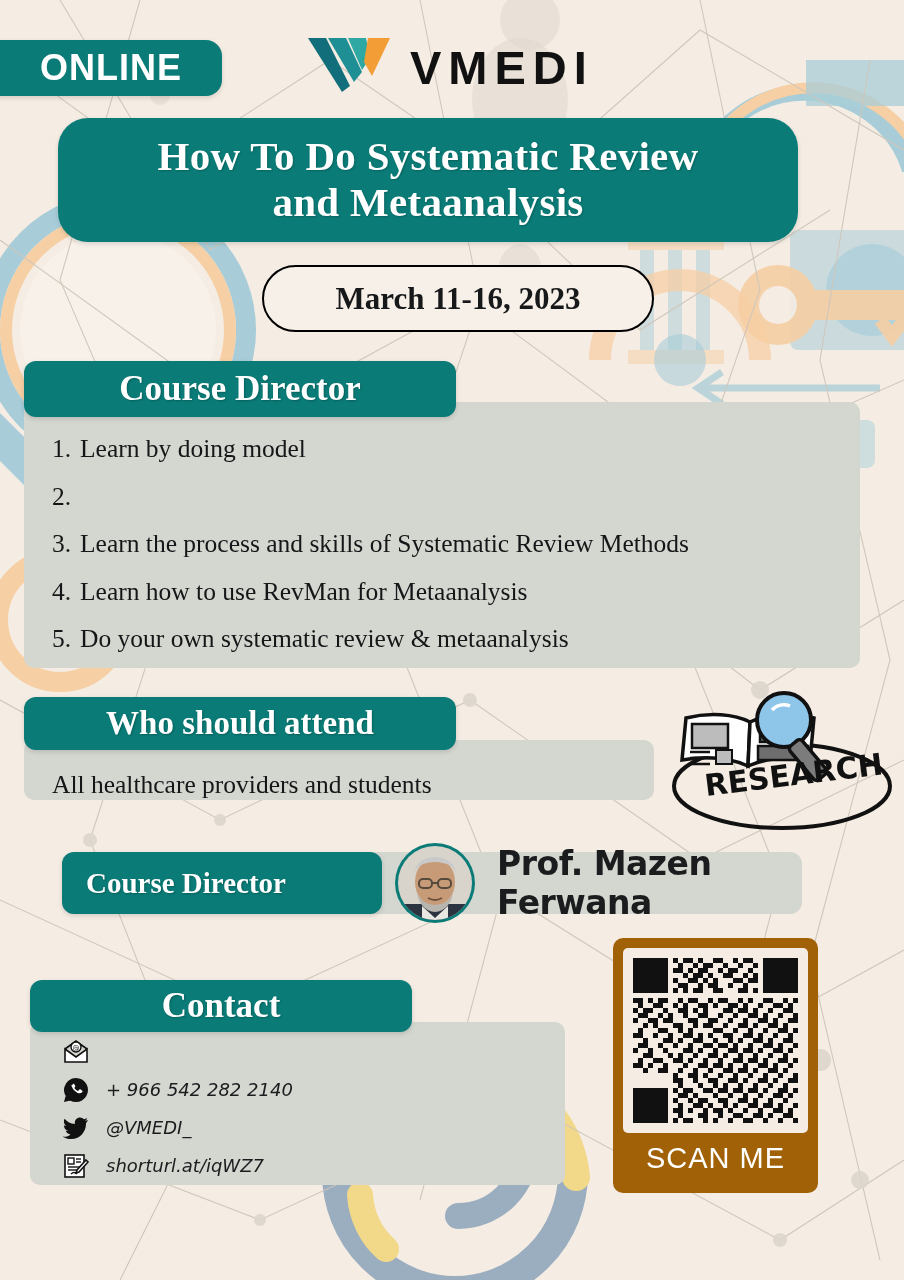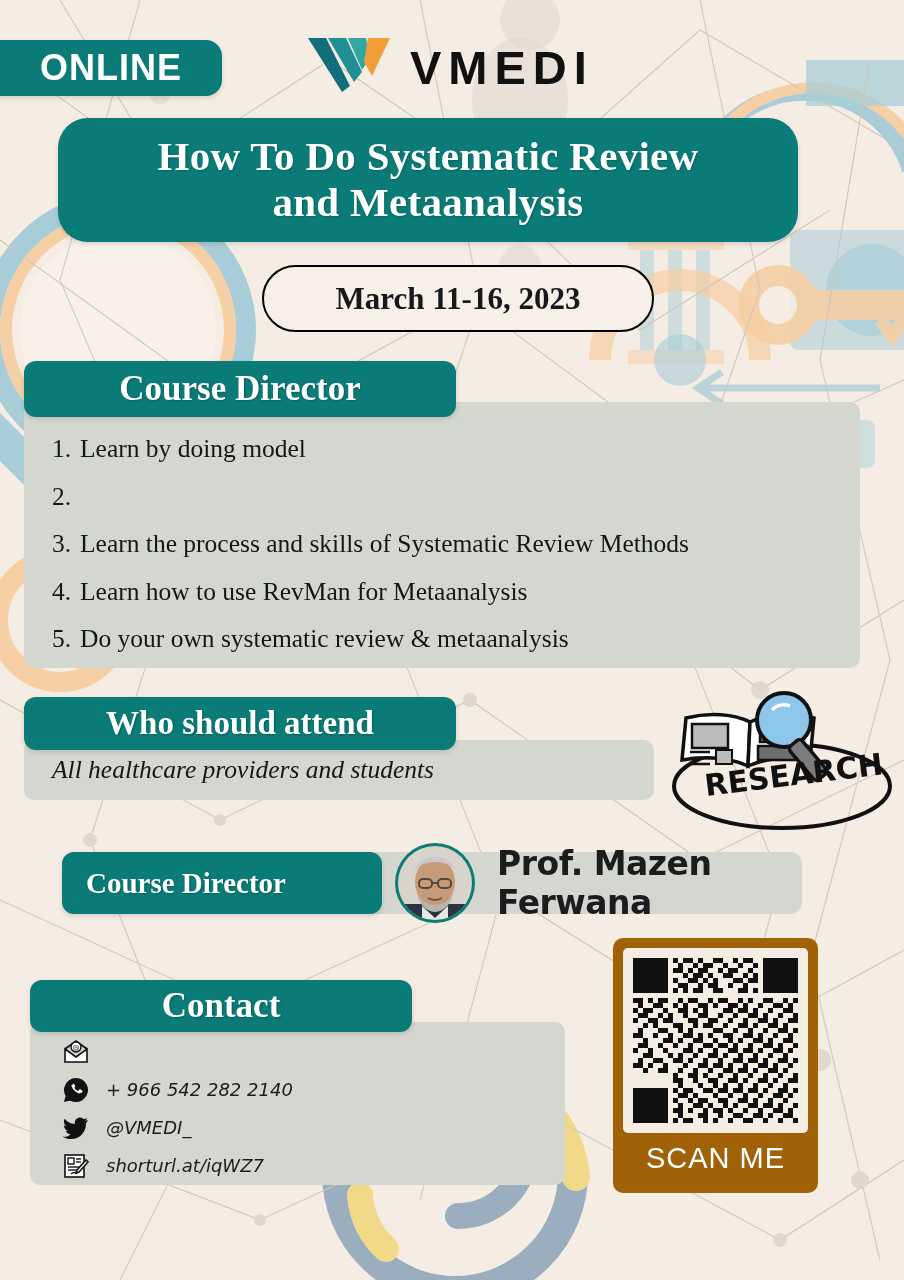--- a/index.html
+++ b/index.html
@@ -78,22 +78,22 @@
   #highlight-list li .num{width:28px;flex:none;}
 
   
   #attend-header{
     position:absolute;left:24px;top:697px;width:432px;height:53px;
     border-radius:12px;font-size:33px;z-index:6;
     text-shadow:1px 1px 2px rgba(0,0,0,.22);
   }
   #attend-panel{
     position:absolute;left:24px;top:740px;width:630px;height:60px;z-index:5;
-    display:flex;align-items:center;padding-left:28px;box-sizing:border-box;
-    font-size:25.5px;color:#151617;font-style:italic;
+    display:flex;align-items:flex-end;padding-left:28px;box-sizing:border-box;
+    font-size:25.5px;color:#151617;
   }
 
   
   #research-doodle{position:absolute;left:664px;top:688px;width:230px;height:145px;z-index:5;}
 
   
   #director-row{position:absolute;left:62px;top:852px;width:740px;height:62px;z-index:5;padding-left:28px;}
   #director-strip{
     position:absolute;left:0;top:0;width:740px;height:62px;
     background:#d3d7d0;border-radius:12px;

